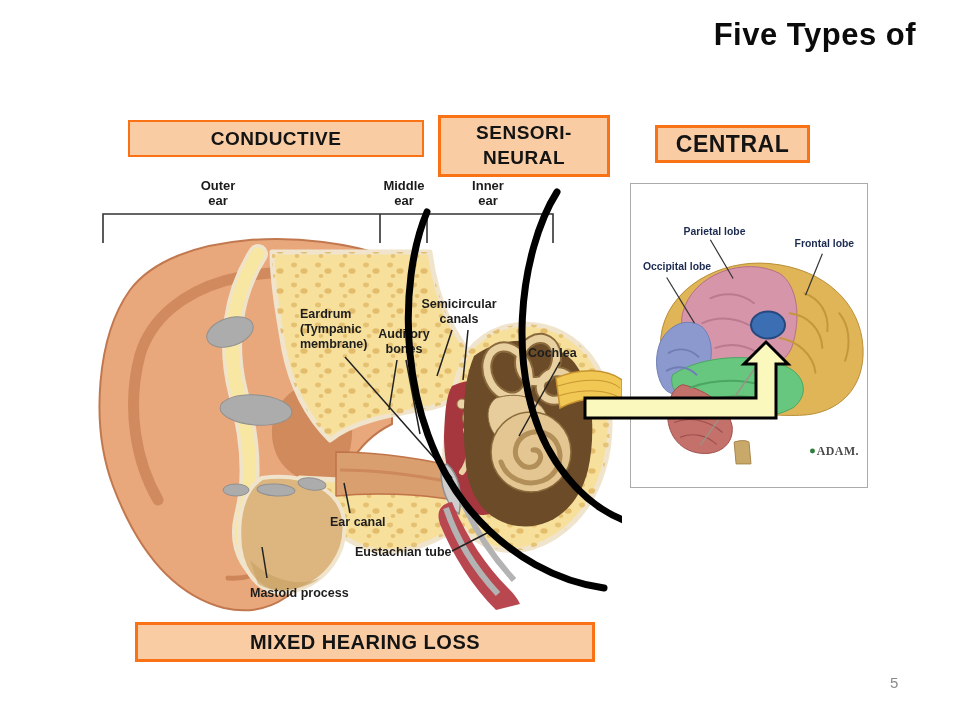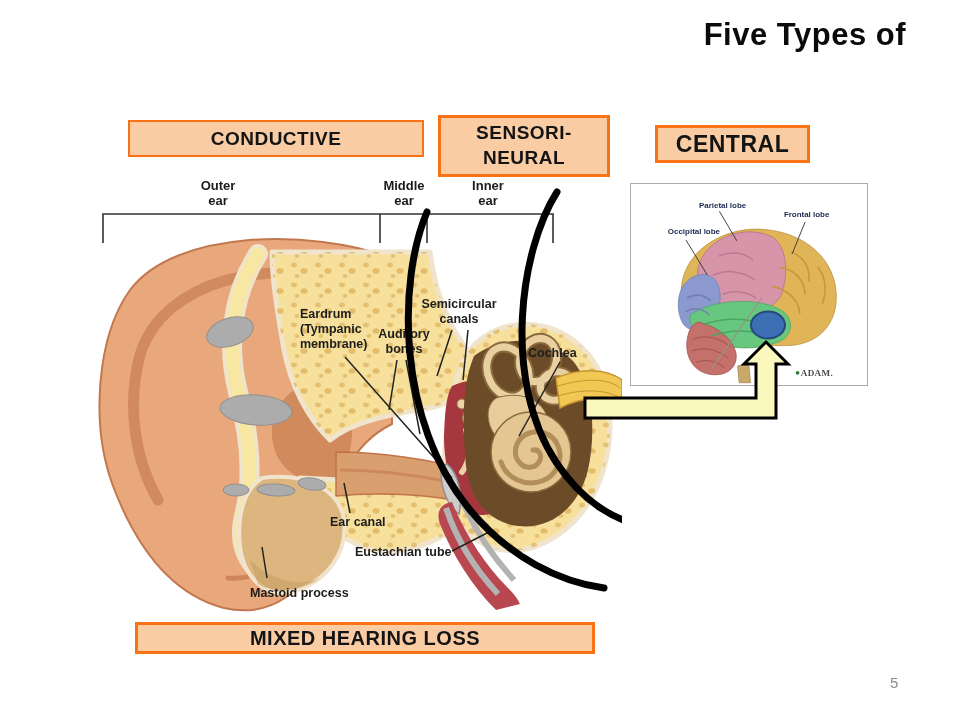--- a/index.html
+++ b/index.html
@@ -1,27 +1,27 @@
 <!DOCTYPE html>
 <html><head>
 <meta charset="utf-8">
 <style>
   html,body{margin:0;padding:0;background:#fff;}
   .slide{position:relative;width:960px;height:720px;background:#ffffff;overflow:hidden;
          font-family:"Liberation Sans",sans-serif;}
-  .slide-title{position:absolute;top:16px;right:54px;text-align:right;
+  .slide-title{position:absolute;top:16px;right:44px;text-align:right;
          font-size:31px;font-weight:bold;line-height:1.22;color:#0b0b0b;letter-spacing:0.5px;}
   .type-box{position:absolute;background:#F9CCA4;border:3px solid #f97316;color:#141414;
          display:flex;align-items:center;justify-content:center;text-align:center;
          font-weight:bold;box-sizing:border-box;}
   #box-conductive{left:128px;top:120px;width:296px;height:37px;font-size:19px;border-width:2px;letter-spacing:0.5px;}
   #box-sensorineural{left:438px;top:115px;width:172px;height:62px;font-size:19px;line-height:1.3;padding:13px 14px;letter-spacing:0.5px;}
   #box-central{left:655px;top:125px;width:155px;height:38px;font-size:23px;letter-spacing:0.5px;}
-  #box-mixed{left:135px;top:622px;width:460px;height:32px;font-size:20px;letter-spacing:0.5px;}
-  #brain-panel{position:absolute;left:630px;top:183px;width:238px;height:203px;
+  #box-mixed{left:135px;top:622px;width:460px;height:40px;font-size:20px;letter-spacing:0.5px;}
+  #brain-panel{position:absolute;left:630px;top:183px;width:238px;height:305px;
          background:#fff;border:1px solid #ABABAB;box-sizing:border-box;}
   #ear-svg{position:absolute;left:88px;top:170px;width:534px;height:448px;}
   #overlay-svg{position:absolute;left:0;top:0;width:960px;height:720px;pointer-events:none;}
   .page-number{position:absolute;left:890px;top:674px;font-size:15px;color:#8a8a8a;}
   svg text{font-family:"Liberation Sans",sans-serif;}
 </style>
 </head>
 <body>
 
 <div class="slide">

